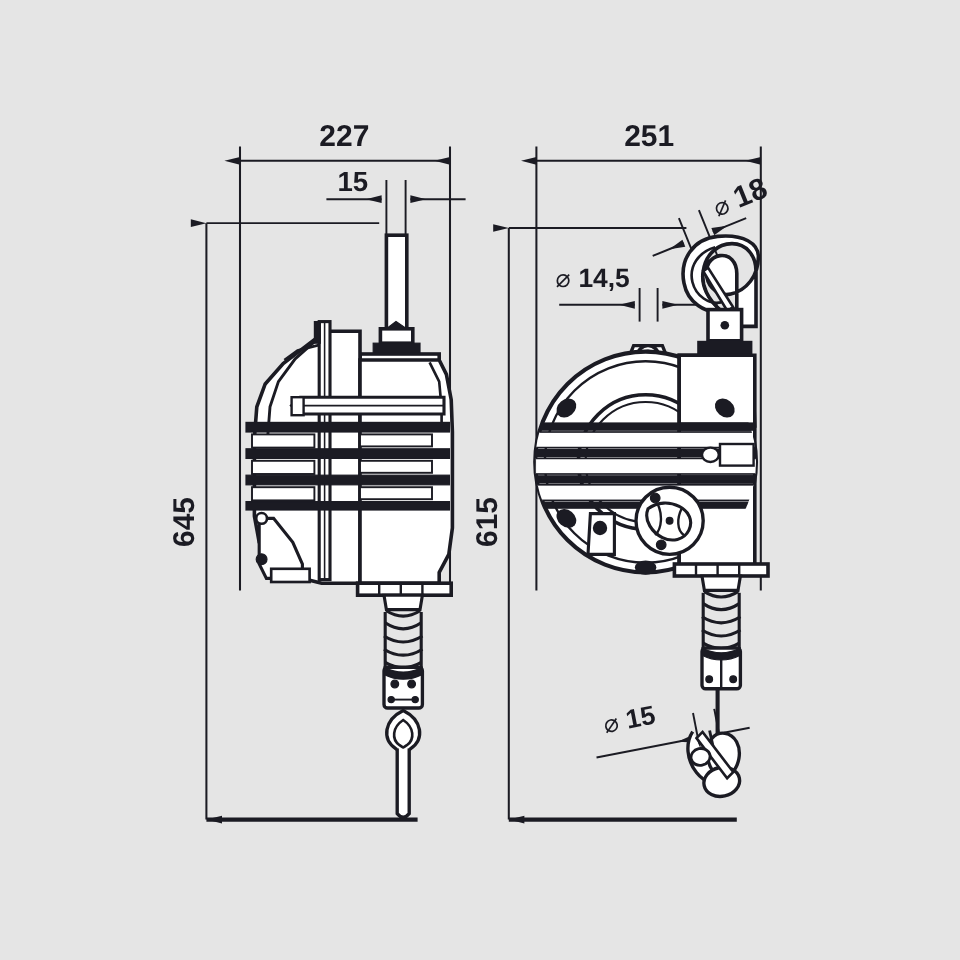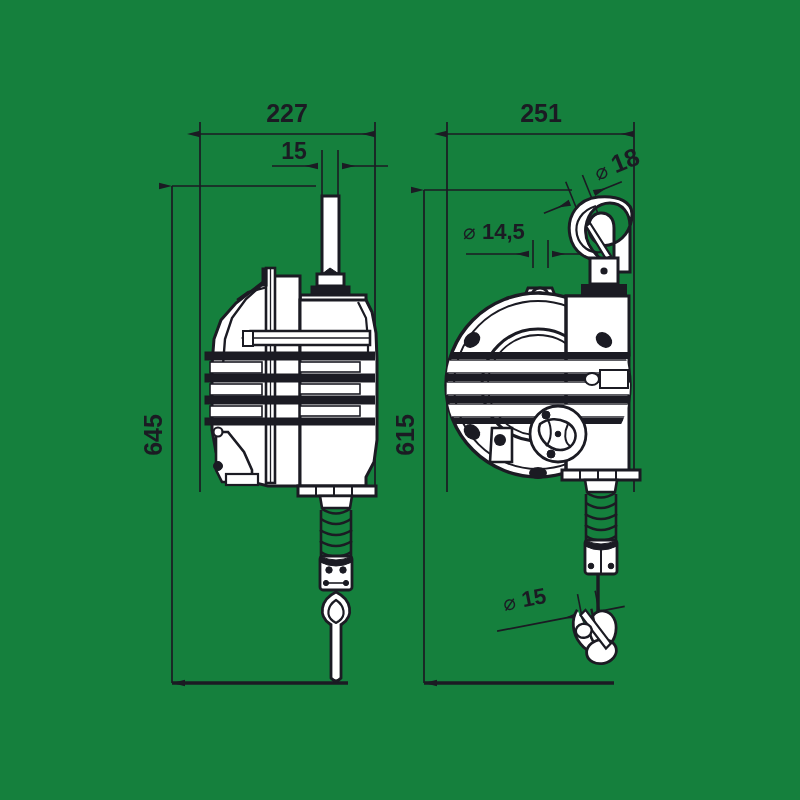--- a/index.html
+++ b/index.html
@@ -1,17 +1,17 @@
 <!DOCTYPE html>
 <html><head>
 <meta charset="utf-8">
 <style>
   html,body{margin:0;padding:0;background:#ffffff;}
   body{width:800px;height:800px;overflow:hidden;font-family:"Liberation Sans",sans-serif;}
-  #stage{position:relative;width:800px;height:800px;background:#15803d;}
+  #stage{position:relative;width:800px;height:800px;background:#e5e5e5;}
   svg#drawing{position:absolute;left:0;top:0;width:800px;height:800px;display:block;}
   .dimtext{font-family:"Liberation Sans",sans-serif;font-weight:bold;fill:#1b1b23;}
   .dim-227{font-size:25px;}
   .dim-251{font-size:25px;}
   .dim-15{font-size:23px;}
   .dim-645{font-size:25px;}
   .dim-615{font-size:25px;}
   .dim-145{font-size:22px;}
   .dim-18{font-size:25px;}
   .dim-d15{font-size:22px;}

